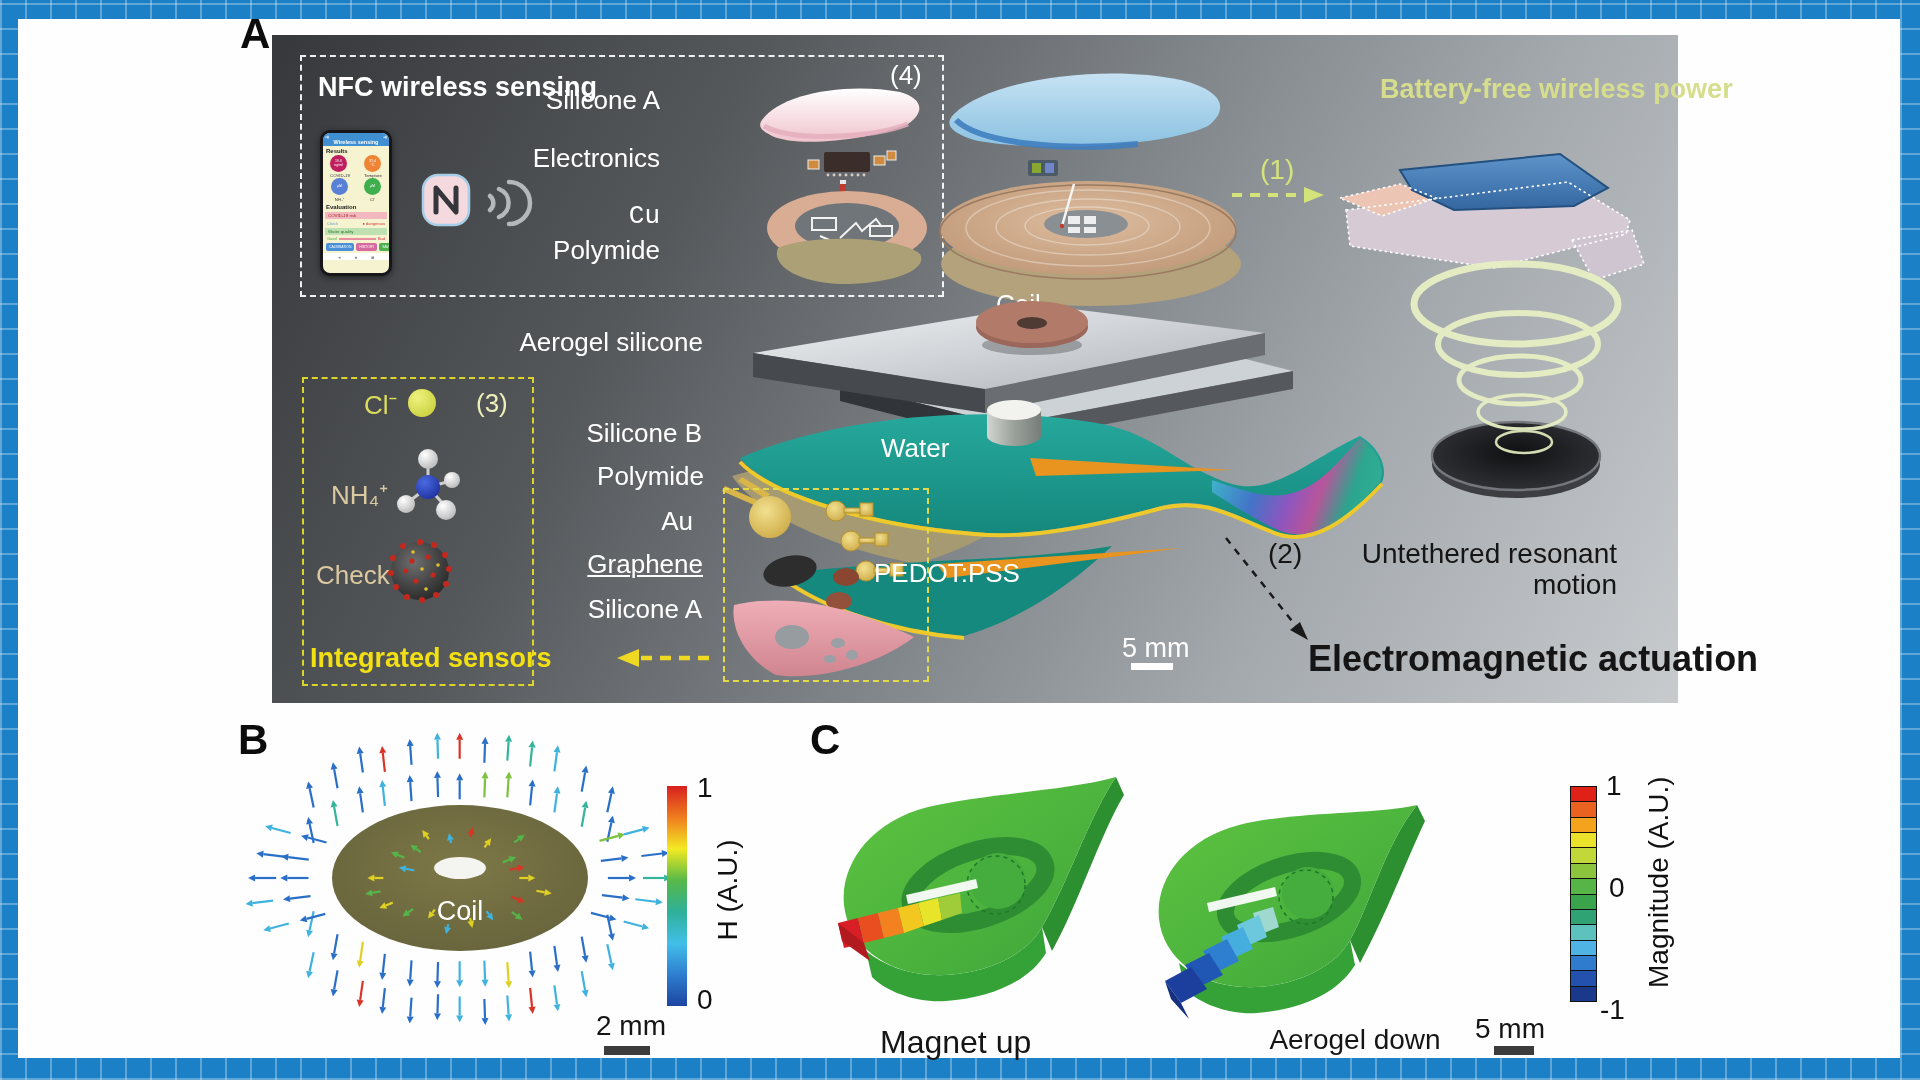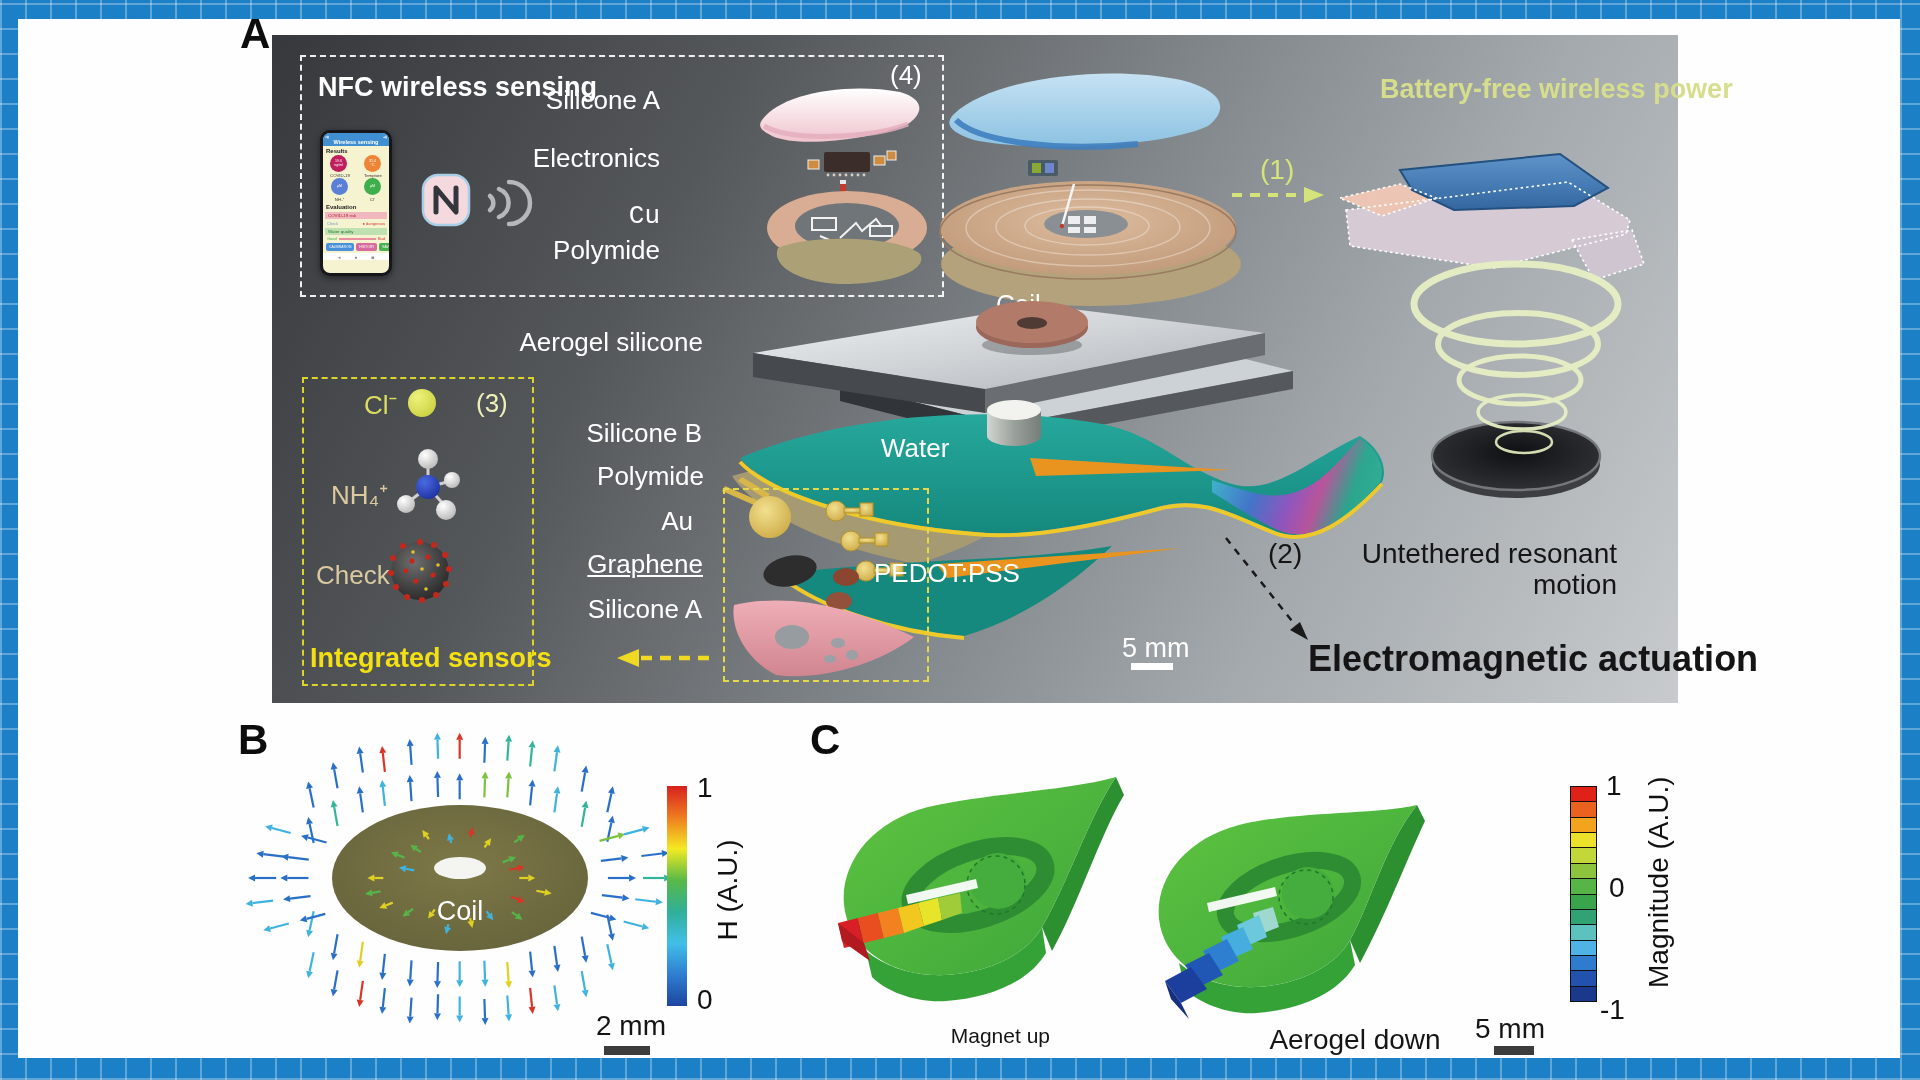--- a/index.html
+++ b/index.html
@@ -700,21 +700,21 @@
     <polygon points="108,138 128,132 134,152 114,160" fill="#9fd8cf"></polygon>
     <polygon points="92,150 114,140 122,162 100,172" fill="#6cc8dc"></polygon>
     <polygon points="76,162 98,152 108,174 86,184" fill="#45aede"></polygon>
     <polygon points="58,176 82,164 94,186 70,198" fill="#2f7fd0"></polygon>
     <polygon points="40,190 64,178 78,200 54,212" fill="#2157b4"></polygon>
     <polygon points="20,206 46,192 62,214 36,228" fill="#1c3f9e"></polygon>
     <polygon points="20,206 36,228 44,244 26,224" fill="#15307e"></polygon>
   </g>
 </svg>
 
-<div class="blab" style="left:880px;top:1024px;width:170px;text-align:right;font-size:21px;">Magnet up</div>
+<div class="blab" style="left:880px;top:1024px;width:170px;text-align:left;font-size:32px;">Magnet up</div>
 <div class="blab" style="left:1255px;top:1024px;width:200px;text-align:center;font-size:28px;">Aerogel down</div>
 <div class="blab" style="left:1475px;top:1013px;font-size:28px;">5 mm</div>
 <div class="scalebar-dark" style="left:1494px;top:1046px;width:40px;height:9px;"></div>
 
 <div id="c-colorbar">
     <div style="background: rgb(223, 33, 24);"></div>
     <div style="background: rgb(234, 98, 32);"></div>
     <div style="background: rgb(244, 164, 28);"></div>
     <div style="background: rgb(236, 226, 43);"></div>
     <div style="background: rgb(194, 216, 56);"></div>

